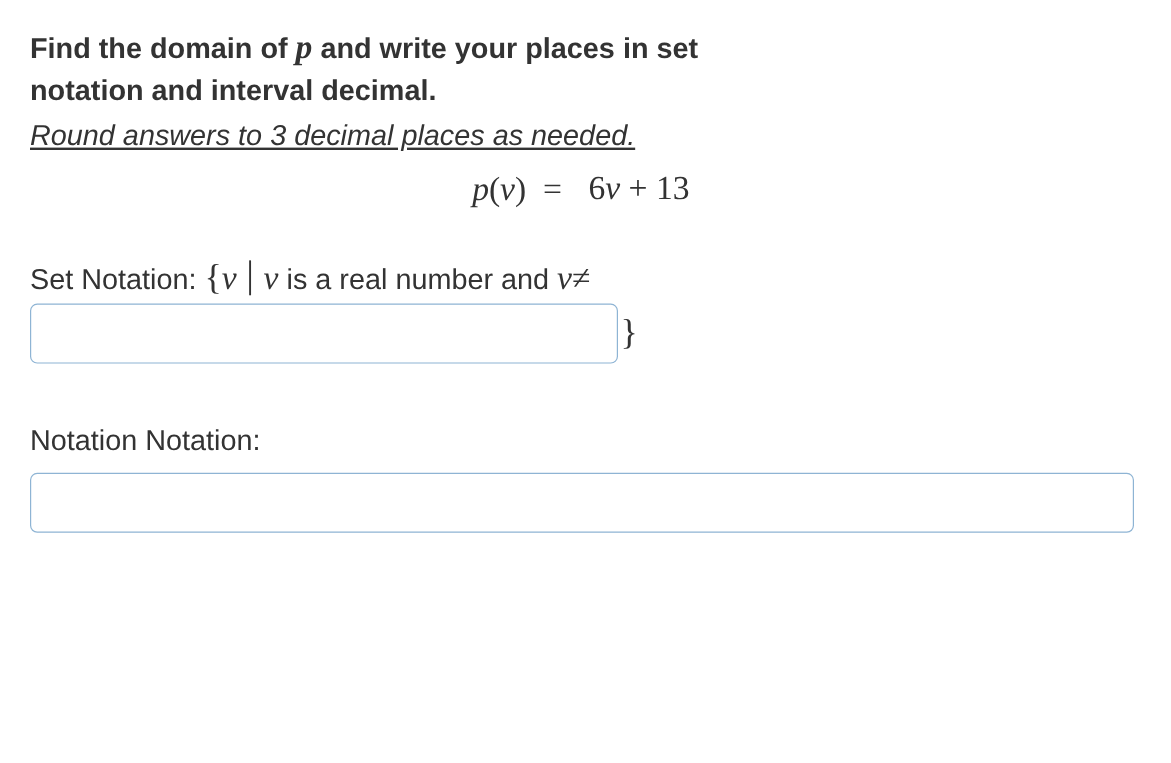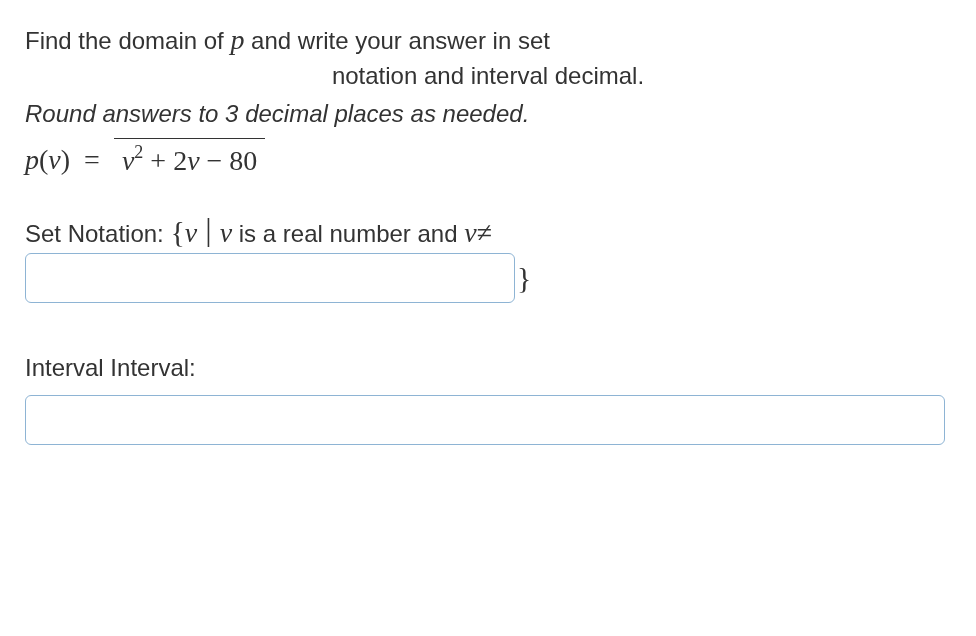--- a/index.html
+++ b/index.html
@@ -9,22 +9,21 @@
     }
     body {
       font-family: Verdana, Geneva, sans-serif;
       color: #333333;
       padding: 20px 25px;
       width: 976px;
       font-size: 24px;
       line-height: 1.4;
     }
     .bold {
-      font-weight: normal;
-      text-align: center;
+      font-weight: bold;
     }
     .italic {
       font-style: italic;
     }
     .math-italic {
       font-family: 'Times New Roman', serif;
       font-style: italic;
       font-size: 28px;
     }
     .math-roman {
@@ -33,25 +32,27 @@
       font-size: 28px;
     }
     .instruction-line1 {
       margin-bottom: 0px;
     }
     .instruction-line2 {
       margin-bottom: 4px;
     }
     .round-note {
       margin-bottom: 8px;
+      text-decoration: underline;
     }
     .equation-line {
       display: flex;
       align-items: center;
       margin-bottom: 28px;
+      justify-content: center;
     }
     .equation-left {
       font-family: 'Times New Roman', serif;
       font-style: italic;
       font-size: 28px;
     }
     .equation-equals {
       font-family: 'Times New Roman', serif;
       font-size: 28px;
       margin: 0 14px;
@@ -124,44 +125,44 @@
       font-family: 'Times New Roman', serif;
       font-size: 32px;
       position: relative;
       top: -2px;
     }
   </style>
 </head>
 <body>
 
 <div class="instruction-line1">
-  <span class="bold">Find the domain of </span><span class="bold math-italic">p</span><span class="bold"> and write your answer in set</span>
+  <span class="bold">Find the domain of </span><span class="bold math-italic">p</span><span class="bold"> and write your places in set</span>
 </div>
 <div class="instruction-line2 bold">notation and interval decimal.</div>
 
 <div class="round-note italic">Round answers to 3 decimal places as needed.</div>
 
 <div class="equation-line">
   <span class="equation-left">
     <span>p</span><span class="math-roman">(</span><span>v</span><span class="math-roman">)</span>
   </span>
   <span class="equation-equals">=</span>
   <span class="fraction">
-    <span class="denominator">
-      <span class="math-var">v</span><span class="math-roman sup">2</span><span class="math-roman"> + </span><span class="math-roman">2</span><span class="math-var">v</span><span class="math-roman"> − </span><span class="math-roman">80</span>
+    <span class="numerator">
+      <span class="math-roman">6</span><span class="math-var">v</span><span class="math-roman"> + </span><span class="math-roman">13</span>
     </span>
   </span>
 </div>
 
 <div class="set-notation-line">
   <span>Set Notation: </span><span class="brace">{</span><span class="math-italic">v</span><span class="pipe"> | </span><span class="math-italic">v</span><span> is a real number and </span><span class="math-italic">v</span><span class="neq"> ≠</span>
 </div>
 
 <div class="input-row">
   <input type="text" class="input-box input-set" value="" style="">
   <span class="closing-brace">}</span>
 </div>
 
-<div class="interval-label">Interval Interval:</div>
+<div class="interval-label">Notation Notation:</div>
 
 <div>
   <input type="text" class="input-box input-interval" value="" style="">
 </div>
 
 </body></html>

